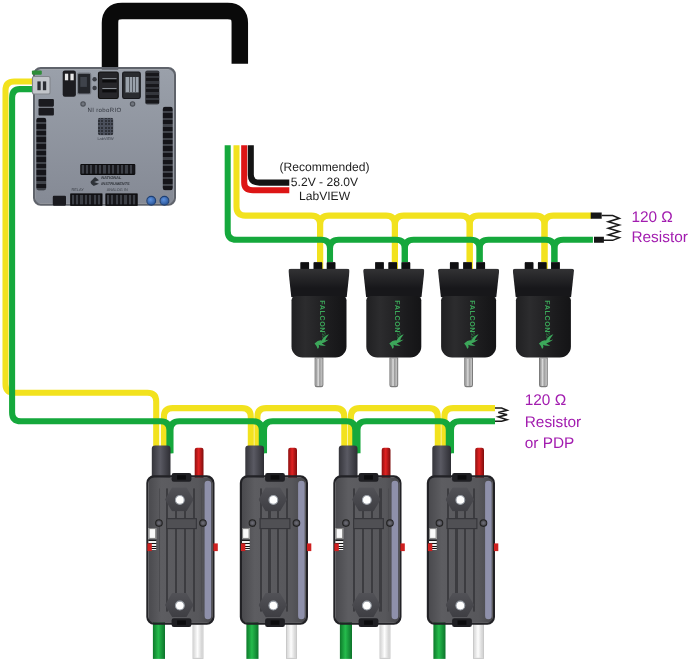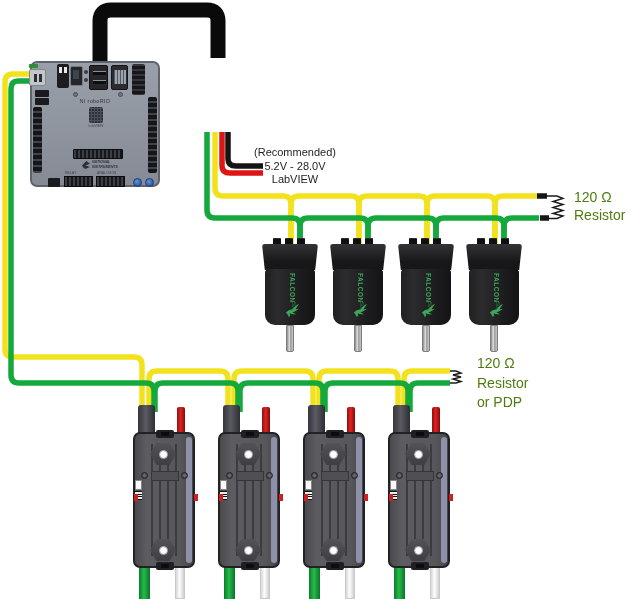--- a/index.html
+++ b/index.html
@@ -12,21 +12,21 @@
   .w-yellow{stroke:var(--can-yellow,#f2e21e);stroke-width:5.5;}
   .w-green{stroke:var(--can-green,#15a83c);stroke-width:5.5;}
   .w-red{stroke:var(--power-red,#dd1515);stroke-width:5.5;}
   .w-black{stroke:var(--power-black,#141414);stroke-width:5.5;}
   .w-cable{stroke:var(--cable-black,#0a0a0a);stroke-width:15;stroke-linejoin:round;}
   .w-tip{stroke:#161616;stroke-width:5.5;}
   .w-res{stroke:#1a1a1a;stroke-width:1.4;fill:none;}
   
   .note{position:absolute;z-index:3;color:#1e1e1e;}
   .supply-note{left:252px;top:146px;width:86px;text-align:center;font-size:11px;line-height:13.5px;}
-  .res-label{font-size:14px;color:#4d7c0f;}
+  .res-label{font-size:14px;color:#a21caf;}
   .res-top{left:574px;top:189px;line-height:17.5px;}
   .res-bottom{left:477px;top:354px;line-height:19.5px;}
   
   .roborio{left:30px;top:61px;width:130px;height:126px;z-index:2;
     background:linear-gradient(180deg,#9aa0aa,#858a95);border:2px solid #5f636b;border-radius:7px;box-sizing:border-box;}
   .roborio *{position:absolute;box-sizing:border-box;}
   .rr-power{left:25px;top:1px;width:12px;height:24px;background:#1c1c20;border-radius:2px;}
   .rr-power i{left:2px;top:3px;width:3px;height:6px;background:#e8e8e8;display:block;position:absolute;}
   .rr-power i+i{left:7px;}
   .rr-usbb{left:38px;top:3px;width:13px;height:20px;background:#23252a;border:1.5px solid #767b83;border-radius:2px;}

